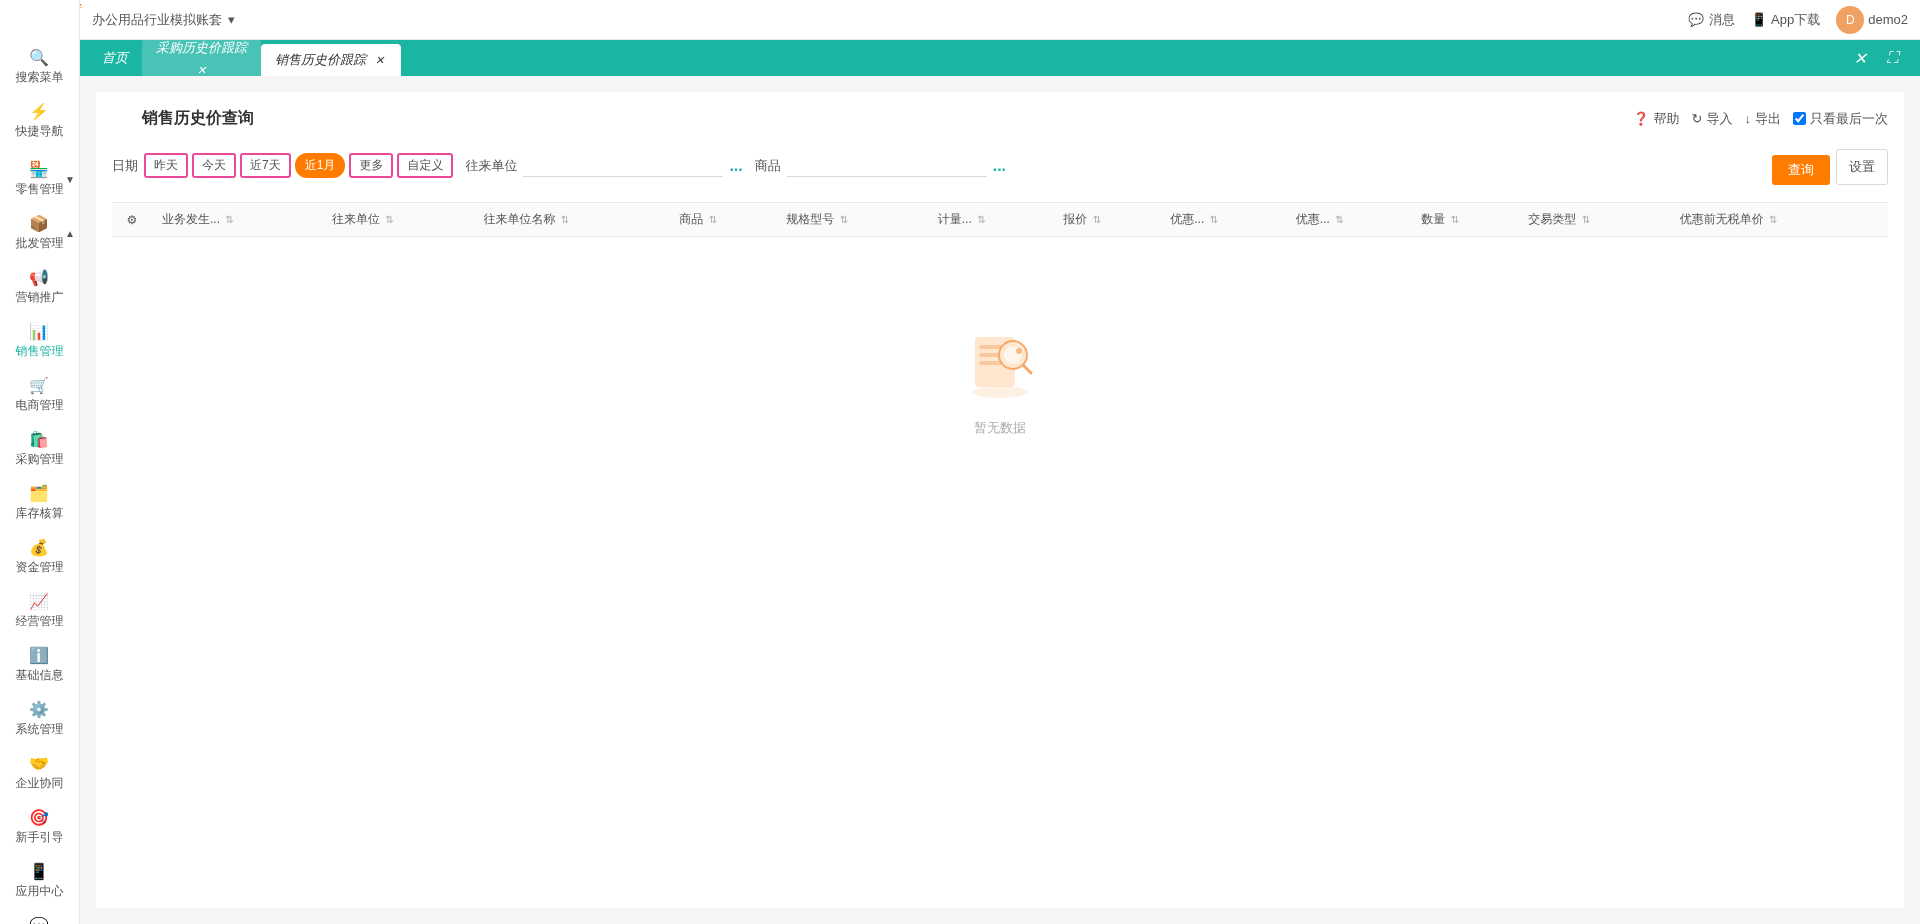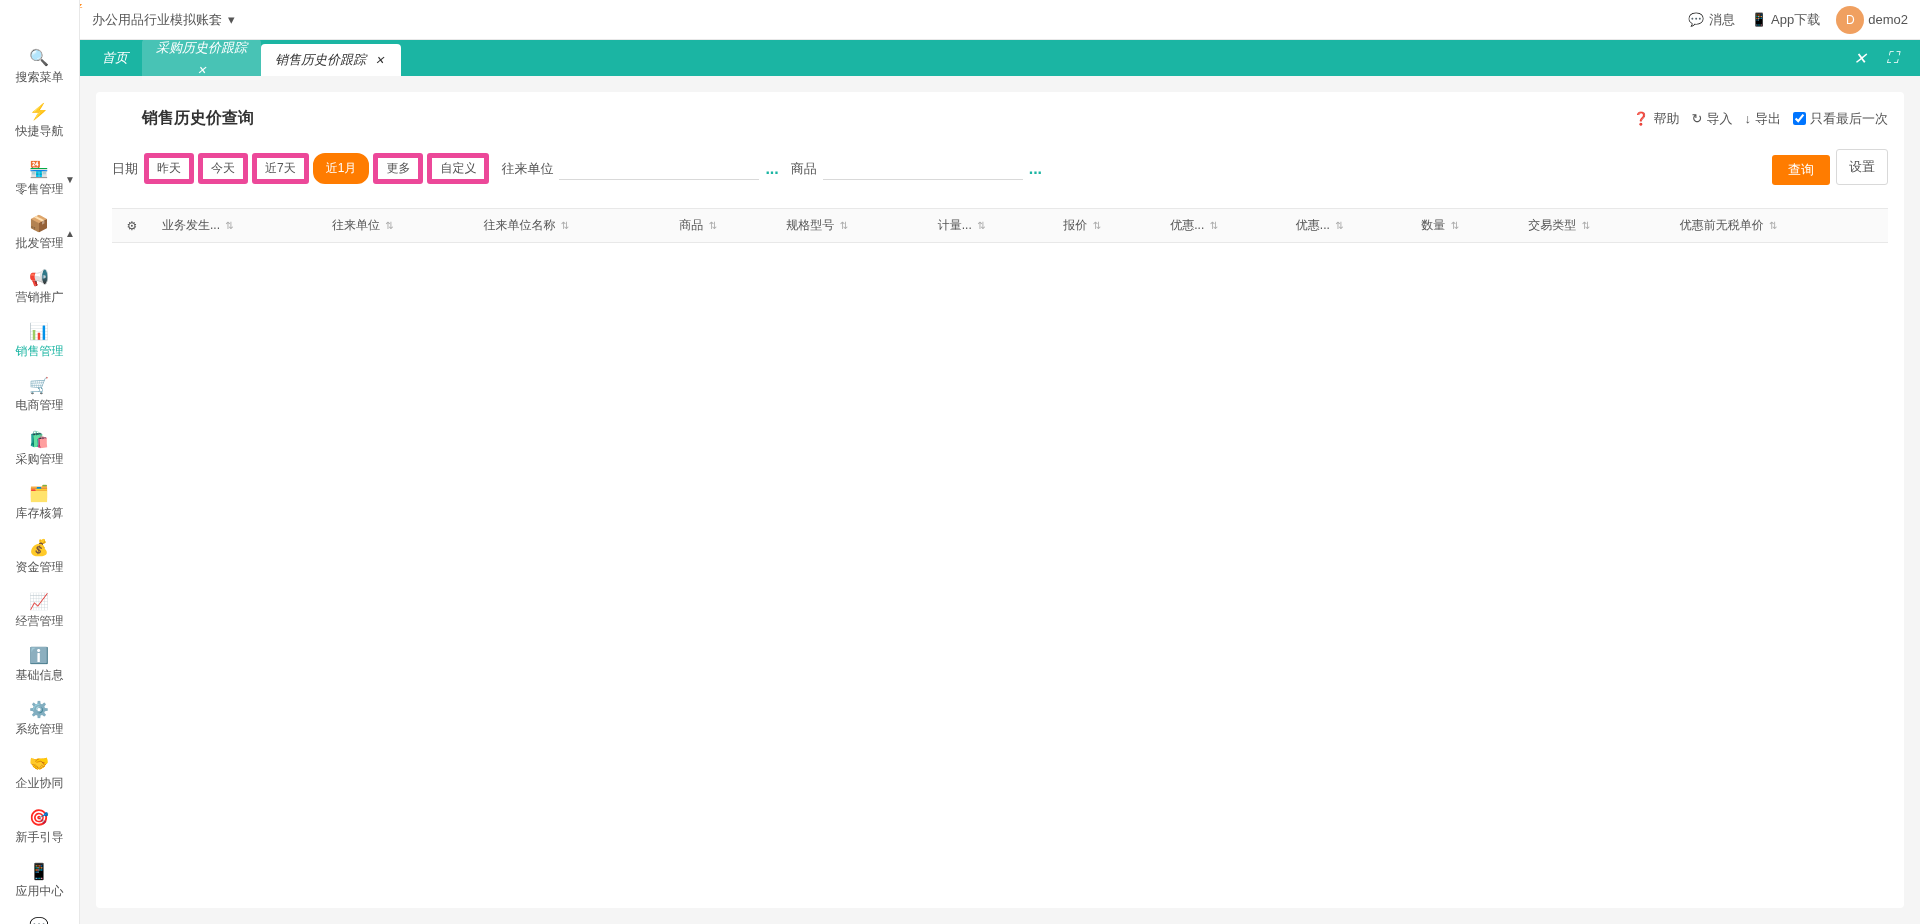--- a/index.html
+++ b/index.html
@@ -222,21 +222,21 @@
       gap: 6px;
     }
     .filter-label { color: #555; font-size: 13px; }
     .date-options {
       display: flex;
       align-items: center;
       gap: 4px;
     }
     .date-btn {
       padding: 2px 8px;
-      border: 5px solid #ec4899;
+      border: 2px solid #ec4899;
       border-radius: 3px;
       cursor: pointer;
       font-size: 12px;
       color: #555;
       background: #fff;
     }
     .date-btn.active {
       background: #ff7c00;
       color: #fff;
       border-color: #ff7c00;
@@ -583,15 +583,29 @@
           <th>
             <span>优惠前无税单价</span>
             <span class="sort-icon">⇅</span>
           </th>
         </tr>
       </thead>
       <tbody id="table-body">
       </tbody>
     </table>
 
+    <div class="empty-state">
+      <svg class="empty-icon" viewBox="0 0 90 90" xmlns="http://www.w3.org/2000/svg">
+        <ellipse cx="45" cy="75" rx="28" ry="6" fill="#fde8d0" opacity="0.6"></ellipse>
+        <rect x="20" y="20" width="40" height="50" rx="4" fill="#fddcba" opacity="0.7"></rect>
+        <rect x="24" y="28" width="32" height="4" rx="2" fill="#f5a96a" opacity="0.5"></rect>
+        <rect x="24" y="36" width="24" height="4" rx="2" fill="#f5a96a" opacity="0.5"></rect>
+        <rect x="24" y="44" width="28" height="4" rx="2" fill="#f5a96a" opacity="0.5"></rect>
+        <circle cx="58" cy="38" r="14" fill="#fde8d0" stroke="#f5a96a" stroke-width="2"></circle>
+        <circle cx="58" cy="38" r="9" fill="#fff" opacity="0.6"></circle>
+        <line x1="68" y1="48" x2="76" y2="56" stroke="#f5a96a" stroke-width="3" stroke-linecap="round"></line>
+        <circle cx="64" cy="34" r="3" fill="#f5a96a" opacity="0.8"></circle>
+      </svg>
+      <span>暂无数据</span>
+    </div>
 
   </div>
 </div>
 
 </body></html>

